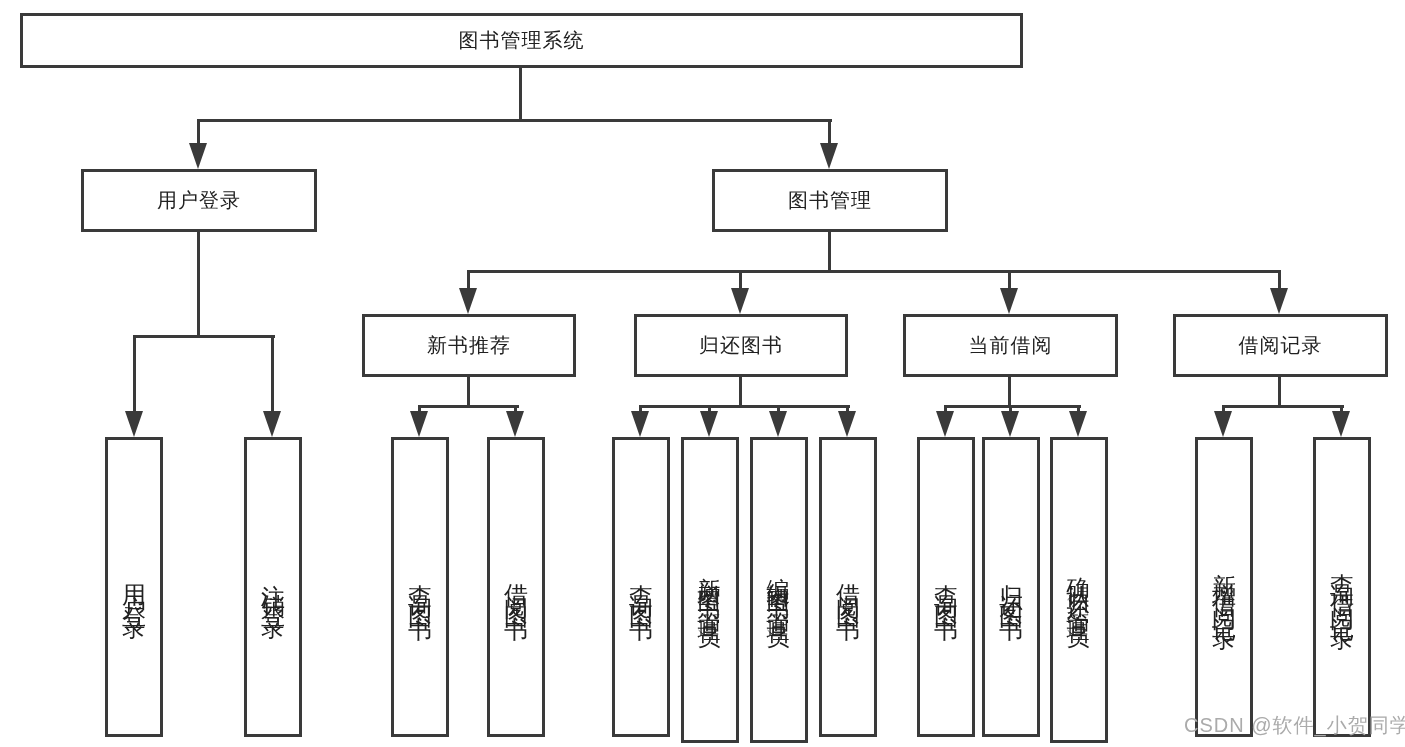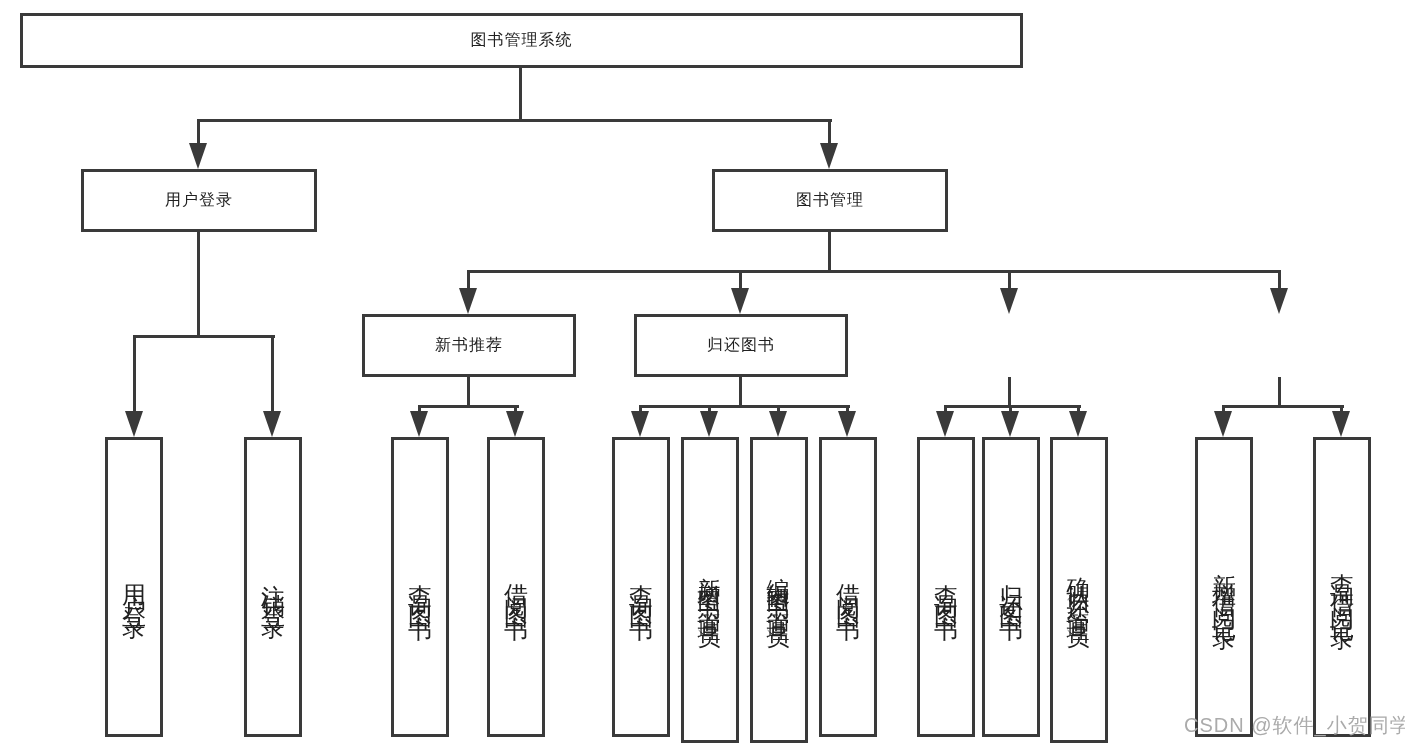--- a/index.html
+++ b/index.html
@@ -18,21 +18,21 @@
   }
   .node{
     position:absolute;
     box-sizing:border-box;
     border:3px solid var(--line);
     background:var(--box_bg);
     display:flex;
     align-items:center;
     justify-content:center;
     color:var(--text);
-    font-size:16px;
+    font-size:20px;
     letter-spacing:1px;
     white-space:nowrap;
     z-index:2;
   }
   .leaf{
     writing-mode:vertical-rl;
     text-orientation:mixed;
     font-size:24px;
     letter-spacing:11px;
     white-space:normal;
@@ -64,20 +64,22 @@
 
 <div id="canvas">
 
   <div class="node" style="left:20px;top:13px;width:1003px;height:55px">图书管理系统</div>
 
   <div class="node" style="left:81px;top:169px;width:236px;height:63px">用户登录</div>
   <div class="node" style="left:712px;top:169px;width:236px;height:63px">图书管理</div>
 
   <div class="node" style="left:362px;top:314px;width:214px;height:63px">新书推荐</div>
   <div class="node" style="left:634px;top:314px;width:214px;height:63px">归还图书</div>
+  <div class="node" style="left:903px;top:314px;width:215px;height:63px">当前借阅</div>
+  <div class="node" style="left:1173px;top:314px;width:215px;height:63px">借阅记录</div>
 
   <div class="node leaf" style="left:105px;top:437px;width:58px;height:300px">用户登录</div>
   <div class="node leaf" style="left:244px;top:437px;width:58px;height:300px">注销登录</div>
 
   <div class="node leaf" style="left:391px;top:437px;width:58px;height:300px">查询图书</div>
   <div class="node leaf" style="left:487px;top:437px;width:58px;height:300px">借阅图书</div>
 
   <div class="node leaf" style="left:612px;top:437px;width:58px;height:300px">查询图书</div>
   <div class="node leaf long" style="left:681px;top:437px;width:58px;height:306px">新增图书（管理员）</div>
   <div class="node leaf long" style="left:750px;top:437px;width:58px;height:306px">编辑图书（管理员）</div>

